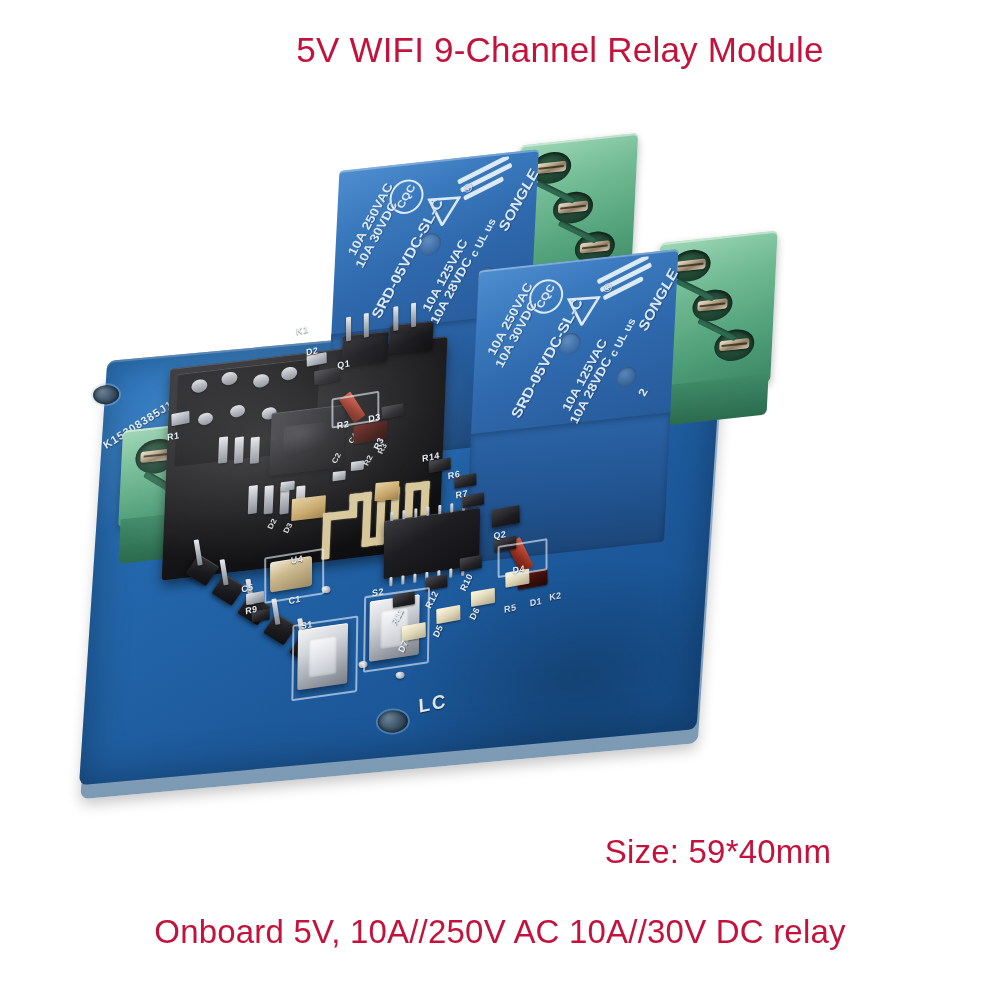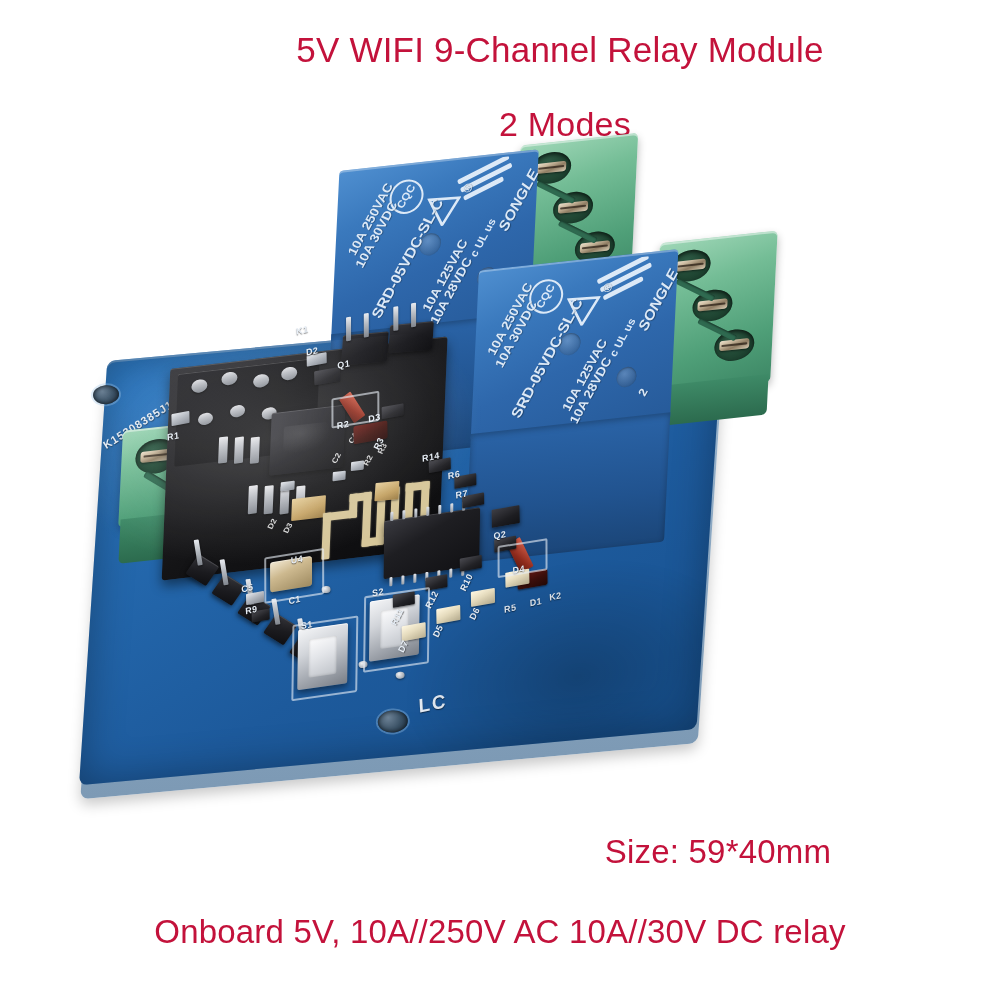--- a/index.html
+++ b/index.html
@@ -159,21 +159,20 @@
   .pad{position:absolute;border-radius:50%;
       background:radial-gradient(circle at 38% 32%,#f0f2f5,#aeb4bc 60%,#6e747c);
       box-shadow:0 1px 2px rgba(0,0,0,.45);}
 </style>
 </head>
 <body>
 
 <div id="stage">
 
   <div class="caption" id="cap-title">5V WIFI 9-Channel Relay Module</div>
-  <div class="caption" id="cap-modes">2 Modes</div>
   <div class="caption" id="cap-size">Size: 59*40mm</div>
   <div class="caption" id="cap-spec">Onboard 5V, 10A//250V AC 10A//30V DC relay</div>
 
   <div id="photo">
    <div id="board-plane">
 
     <div class="pcb" id="pcb-edge"></div>
     <div class="pcb" id="pcb-top"></div>
 
     <div class="hole" id="hole-tl"></div>

